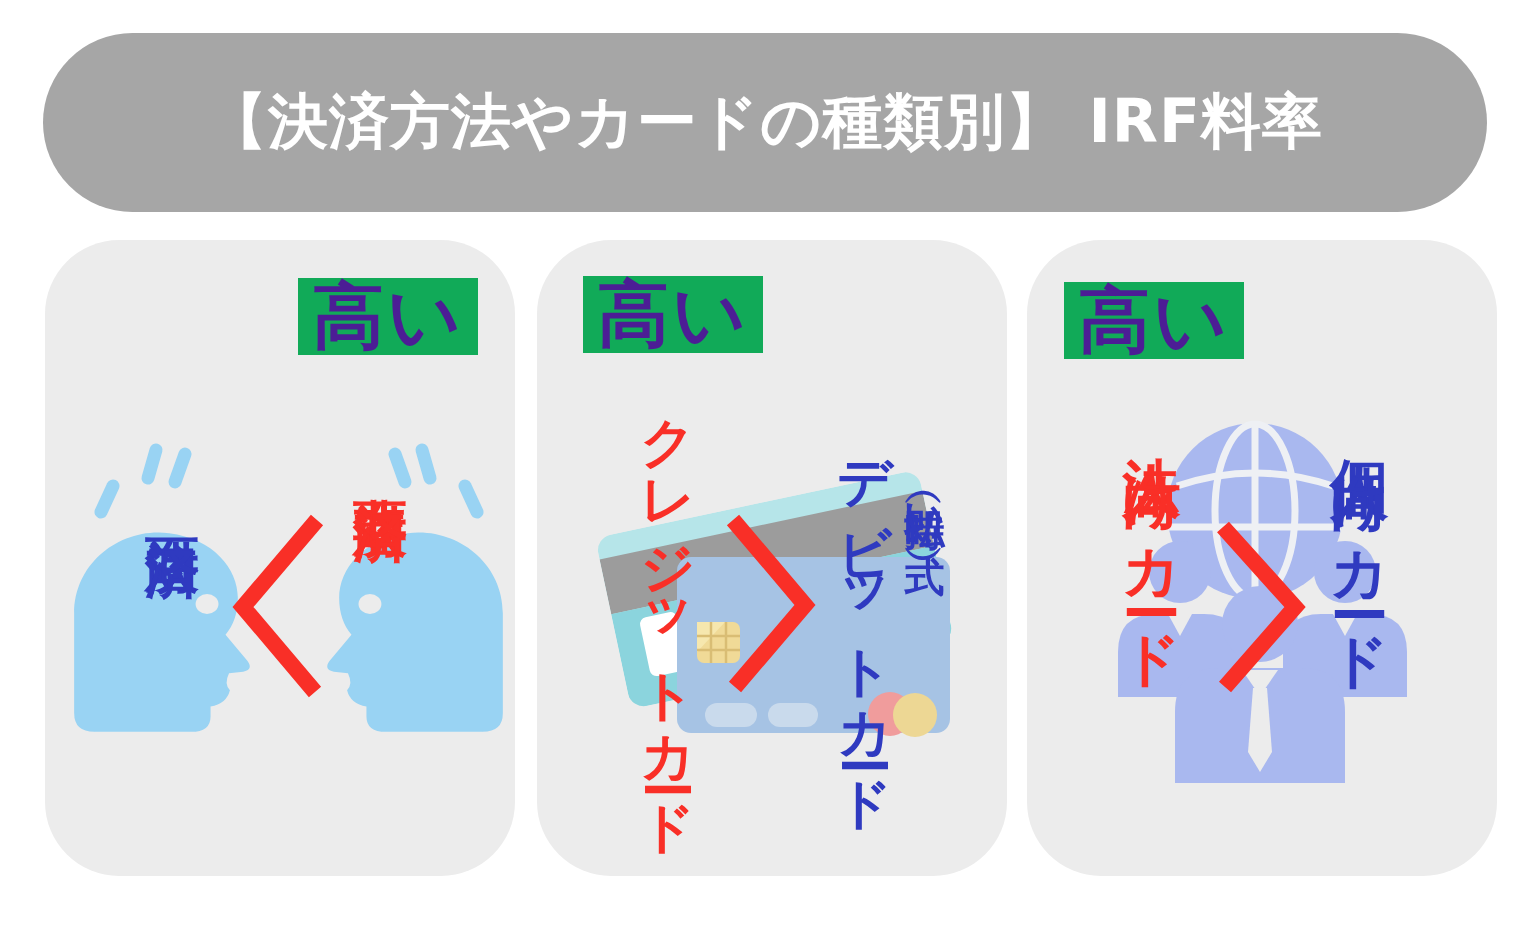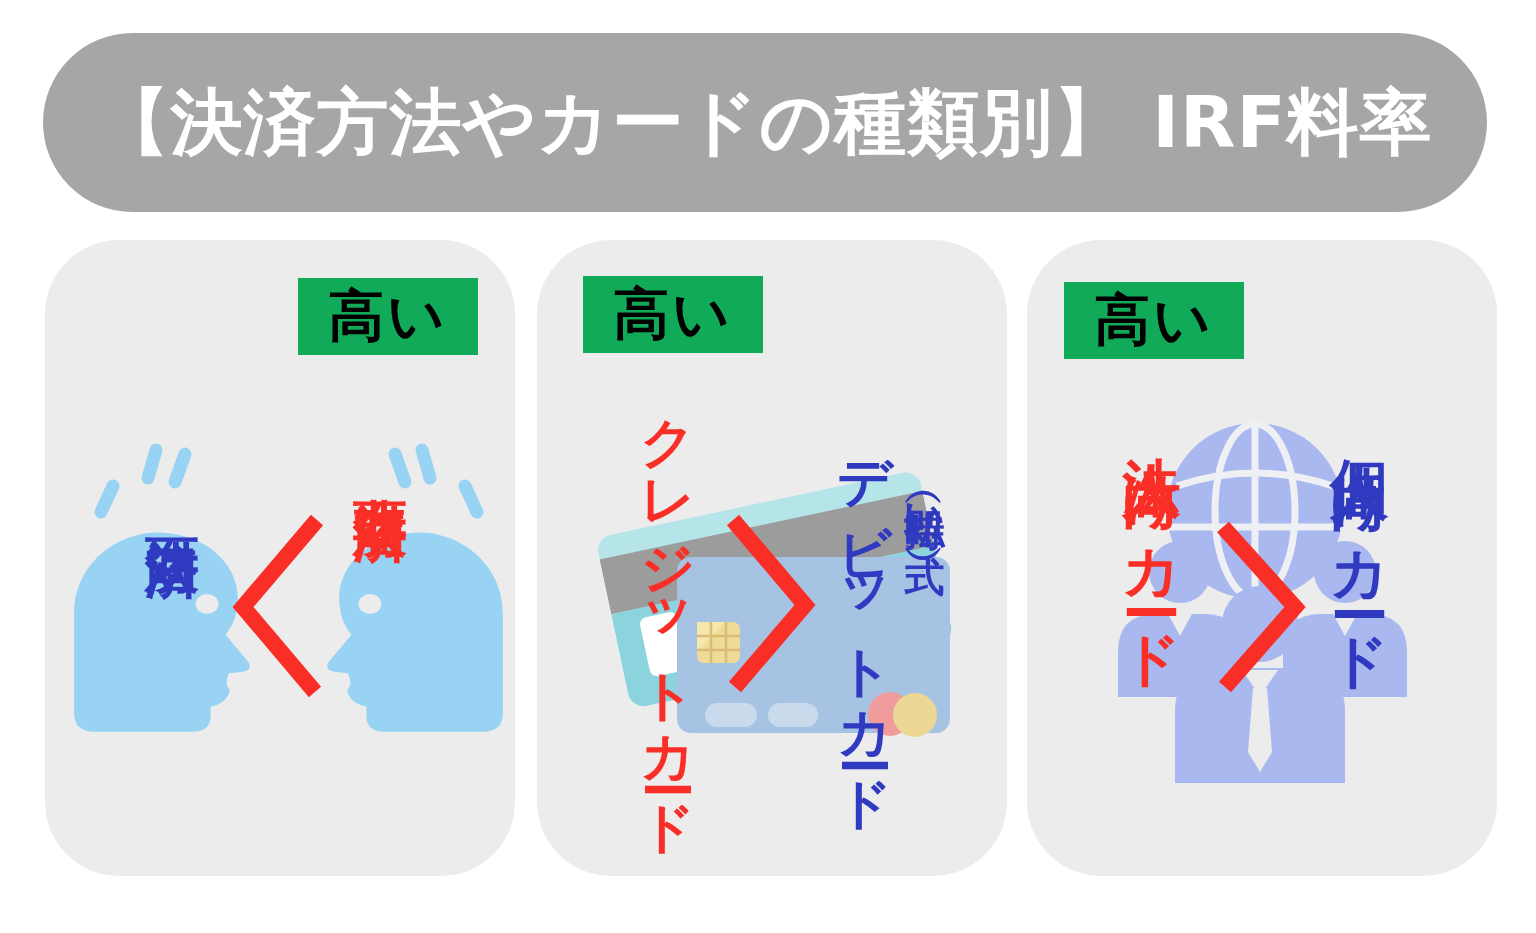--- a/index.html
+++ b/index.html
@@ -7,36 +7,36 @@
     position:relative;width:1536px;height:933px;background:#ffffff;overflow:hidden;
     font-family:"DejaVu Sans","Liberation Sans",sans-serif;
   }
   
   .banner{
     position:absolute;left:43px;top:33px;width:1444px;height:179px;
     background:#a6a6a6;border-radius:92px;
     display:flex;align-items:center;justify-content:center;
   }
   .banner-title{
-    color:#ffffff;font-size:72px;font-weight:900;letter-spacing:1px;white-space:nowrap;
+    color:#ffffff;font-size:60px;font-weight:900;letter-spacing:1px;white-space:nowrap;
   }
   
   .panel{
     position:absolute;top:240px;width:470px;height:636px;
     background:#ececec;border-radius:74px;
   }
   .panel-1{left:45px;}
   .panel-2{left:537px;}
   .panel-3{left:1027px;}
   .panel svg{position:absolute;left:0;top:0;width:470px;height:636px;}
   
   .badge{
     position:absolute;width:180px;height:77px;background:#11aa58;
     display:flex;align-items:center;justify-content:center;
-    color:#000000;font-size:56px;font-weight:900;letter-spacing:3px;z-index:3;
+    color:#4c1d95;font-size:72px;font-weight:900;letter-spacing:3px;z-index:3;
   }
   .badge-1{left:253px;top:38px;}
   .badge-2{left:46px;top:36px;}
   .badge-3{left:37px;top:42px;}
   
   .vtext{
     position:absolute;writing-mode:vertical-rl;line-height:1;white-space:nowrap;
     font-weight:900;z-index:4;
   }
   .c-blue{color:#2f3ac0;}

